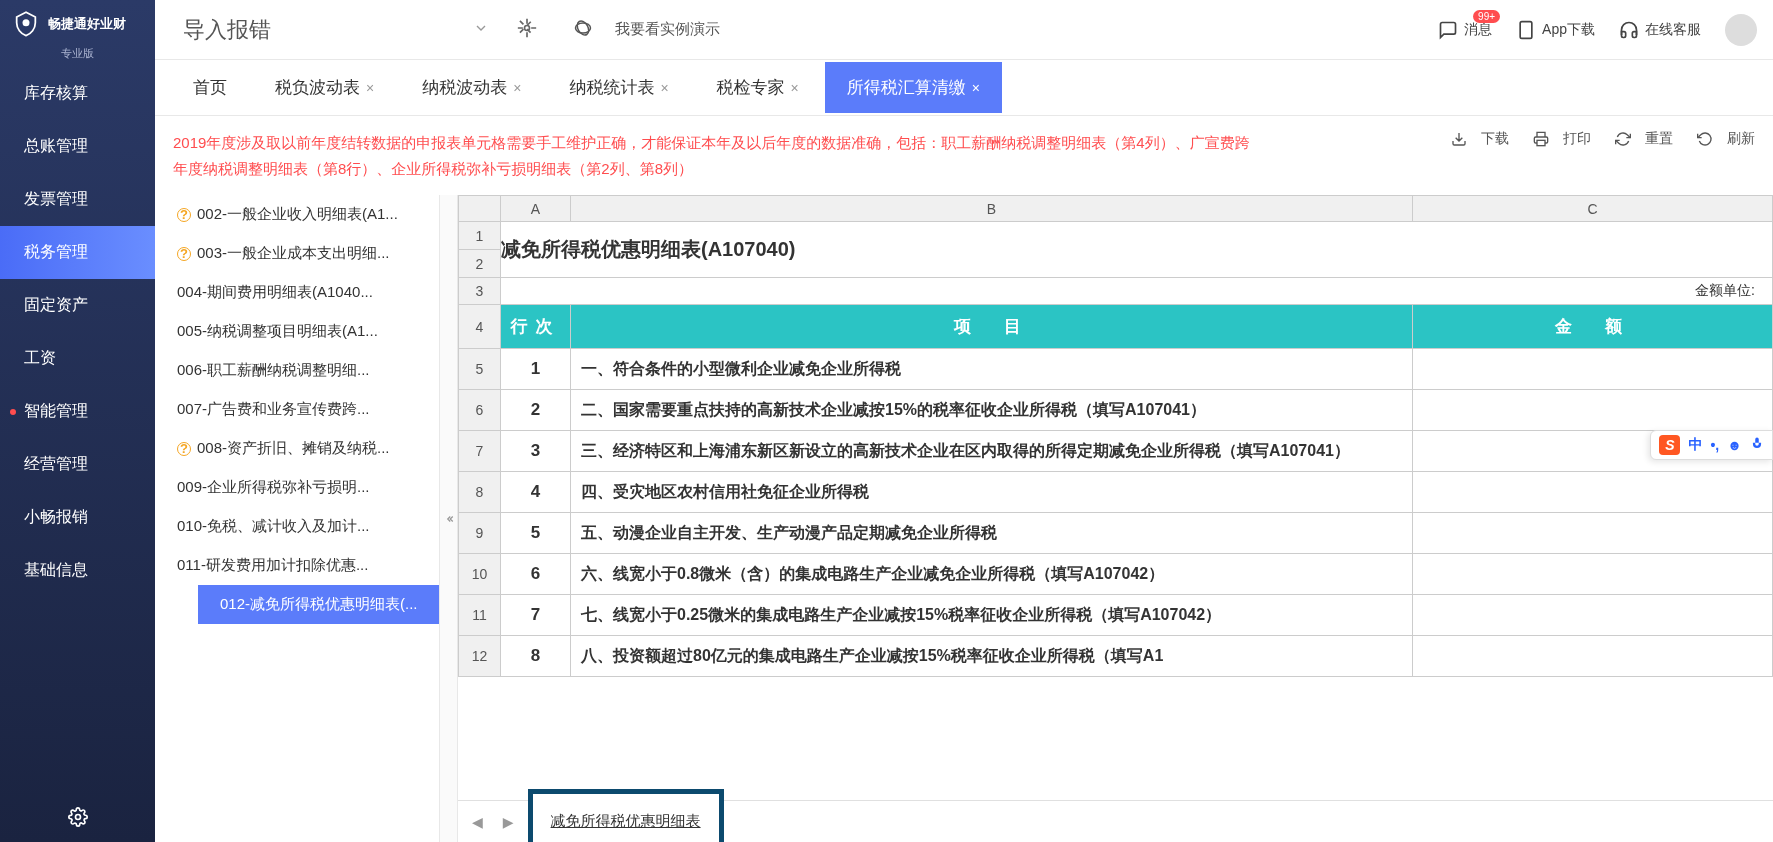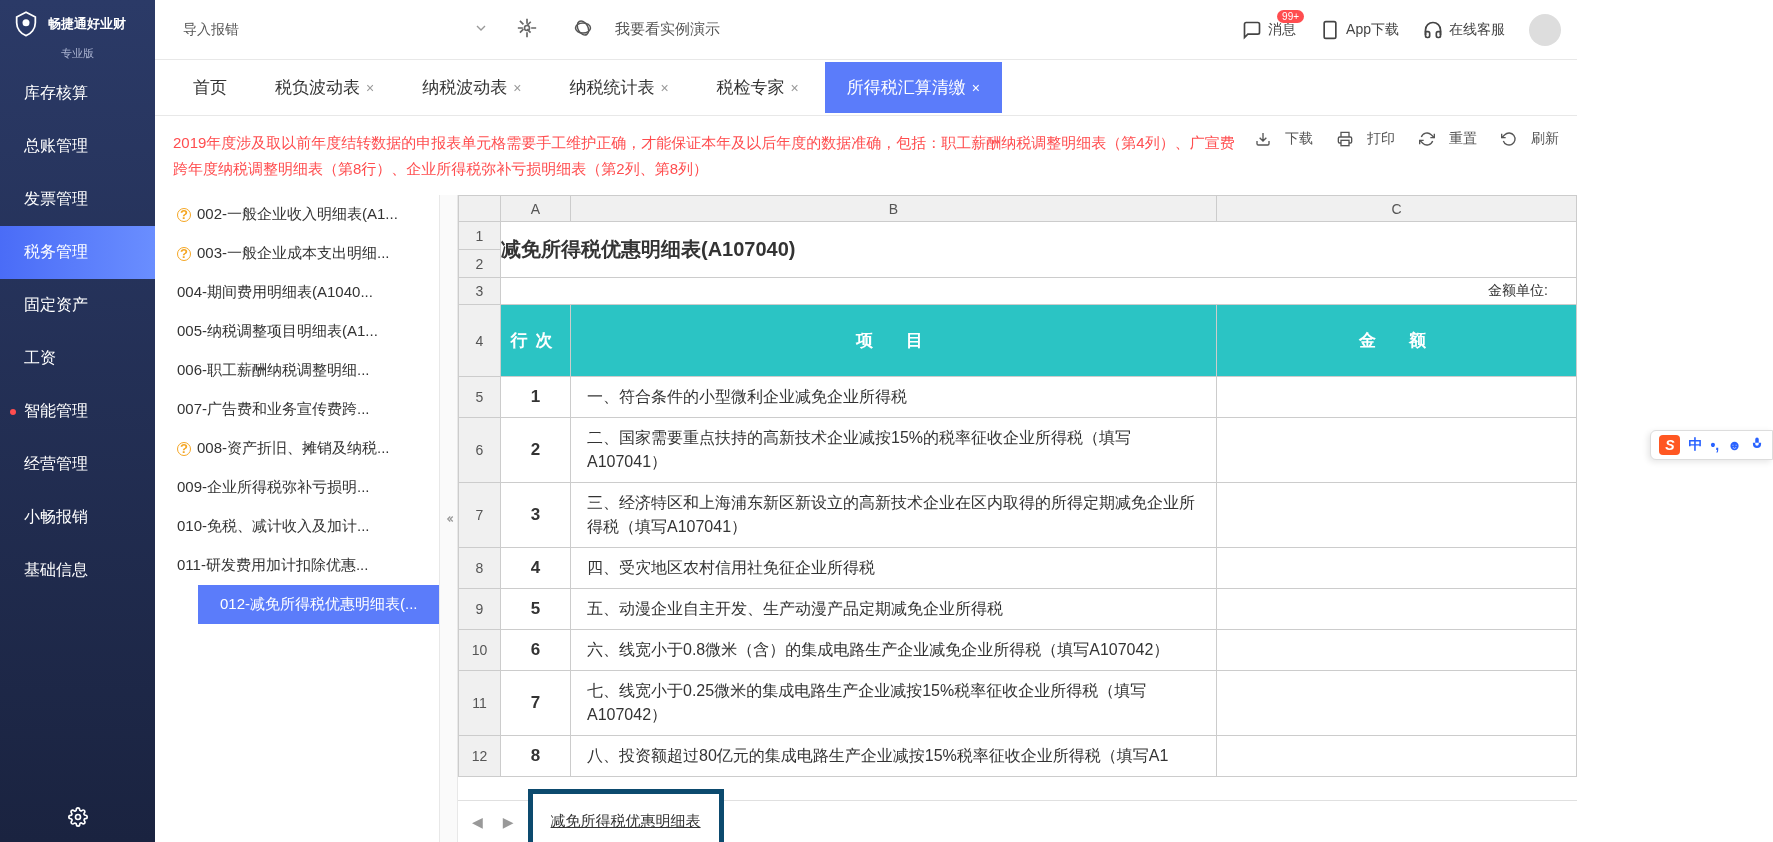--- a/index.html
+++ b/index.html
@@ -1,32 +1,32 @@
 <!DOCTYPE html>
 <html><head>
 <meta charset="utf-8">
 <style>
 *{margin:0;padding:0;box-sizing:border-box;}
 body{font-family:"Microsoft YaHei",Arial,sans-serif;font-size:14px;color:#333;background:#fff;overflow:hidden;}
-.app{display:flex;width:1577px;height:842px;}
+.app{display:flex;width:1773px;height:842px;}
 .sidebar{width:155px;background:linear-gradient(180deg,#2b3a67 0%,#1a2340 100%);color:#fff;display:flex;flex-direction:column;}
 .logo{display:flex;align-items:center;padding:10px 12px;gap:8px;}
 .logo-icon{width:28px;height:28px;display:flex;align-items:center;justify-content:center;}
 .logo-icon svg{width:28px;height:28px;}
 .logo-text{display:flex;flex-direction:column;font-size:13px;font-weight:bold;}
 .logo-sub{font-size:11px;color:#aab3d0;text-align:center;margin-top:-2px;padding-bottom:6px;}
 .nav{flex:1;}
 .nav-item{padding:16px 24px;font-size:16px;cursor:pointer;position:relative;}
 .nav-item.active{background:linear-gradient(90deg,#4a6cf7 0%,#6a8eff 100%);}
 .nav-item .dot{position:absolute;left:10px;top:50%;transform:translateY(-50%);width:6px;height:6px;border-radius:50%;background:#ff4d4f;}
 .settings-icon{padding:12px 24px;text-align:center;}
 .main{flex:1;display:flex;flex-direction:column;min-width:0;}
 .topbar{height:60px;display:flex;align-items:center;padding:0 16px;gap:16px;border-bottom:1px solid #e8e8e8;}
 .search-box{display:flex;align-items:center;gap:12px;padding:6px 12px;width:330px;}
-.search-text{font-size:14px;color:#555;flex:1;}
+.search-text{font-size:22px;color:#555;flex:1;}
 .chev{color:#999;}
 .gear-top{color:#666;}
 .demo-link{display:flex;align-items:center;gap:22px;color:#555;font-size:15px;cursor:pointer;margin-left:20px;}
 .top-right{margin-left:auto;display:flex;align-items:center;gap:24px;}
 .tr-item{display:flex;align-items:center;gap:6px;color:#444;cursor:pointer;position:relative;}
 .badge{position:absolute;top:-10px;right:-8px;background:#ff4d4f;color:#fff;font-size:10px;padding:1px 5px;border-radius:8px;}
 .avatar{width:32px;height:32px;border-radius:50%;background:#ddd;}
 .tabs{height:56px;display:flex;align-items:center;padding:0 16px;gap:4px;border-bottom:1px solid #e8e8e8;}
 .tab{padding:14px 22px;font-size:17px;color:#333;cursor:pointer;display:flex;align-items:center;gap:6px;}
 .tab.active{background:#5b7cfa;color:#fff;}
@@ -44,24 +44,24 @@
 .tree-item .q{color:#f5a623;font-size:13px;font-weight:bold;border:1px solid #f5a623;border-radius:50%;width:14px;height:14px;display:inline-flex;align-items:center;justify-content:center;flex-shrink:0;}
 .collapse{width:18px;display:flex;align-items:center;justify-content:center;border-right:1px solid #e8e8e8;cursor:pointer;color:#999;background:#fafafa;}
 .sheet{flex:1;display:flex;flex-direction:column;min-width:0;}
 .grid-wrap{flex:1;overflow:auto;}
 table.grid{border-collapse:collapse;width:100%;}
 table.grid th,table.grid td{border:1px solid #ccc;}
 .col-hdr{background:#f0f0f0;text-align:center;font-weight:normal;color:#555;height:26px;}
 .row-hdr{background:#f0f0f0;text-align:center;color:#555;width:42px;font-size:14px;}
 .corner{background:#f0f0f0;width:42px;}
 .title-cell{text-align:left;font-size:20px;font-weight:bold;padding:14px 0;}
-.unit-cell{text-align:right;padding:4px 28px;font-size:14px;margin-top:23px;}
-.th-cell{background:#2bc4c4;color:#fff;text-align:center;font-size:17px;font-weight:bold;padding:24px 0;letter-spacing:8px;}
+.unit-cell{text-align:right;padding:4px 17px;font-size:14px;margin-top:23px;}
+.th-cell{background:#2bc4c4;color:#fff;text-align:center;font-size:17px;font-weight:bold;padding:10px 0;letter-spacing:8px;}
 .row-num{text-align:center;font-weight:bold;font-size:17px;padding:8px 0;width:70px;}
-.item-cell{padding:8px 16px;font-size:16px;font-weight:normal;line-height:1.5;margin-top:12px;}
+.item-cell{padding:8px 10px;font-size:16px;font-weight:bold;line-height:1.5;margin-top:12px;}
 .amt-cell{width:360px;}
 .sheet-tabs{height:42px;display:flex;align-items:center;border-top:1px solid #e0e0e0;padding:0 8px;gap:8px;}
 .sheet-arrow{color:#999;padding:0 6px;cursor:pointer;}
 .sheet-tab{border:5px solid #0c4a6e;background:#fff;padding:18px 18px;font-size:15px;color:#333;text-decoration:underline;}
 .ime-bar{position:absolute;right:0;top:430px;display:flex;align-items:center;gap:8px;background:#fff;border:1px solid #ddd;border-radius:6px 0 0 6px;padding:4px 8px;box-shadow:-2px 2px 6px rgba(0,0,0,0.1);}
 .ime-s{background:#ff5722;color:#fff;font-weight:bold;font-style:italic;padding:2px 6px;border-radius:4px;}
 .ime-i{color:#2962ff;font-weight:bold;}
 </style>
 </head>
 <body>

